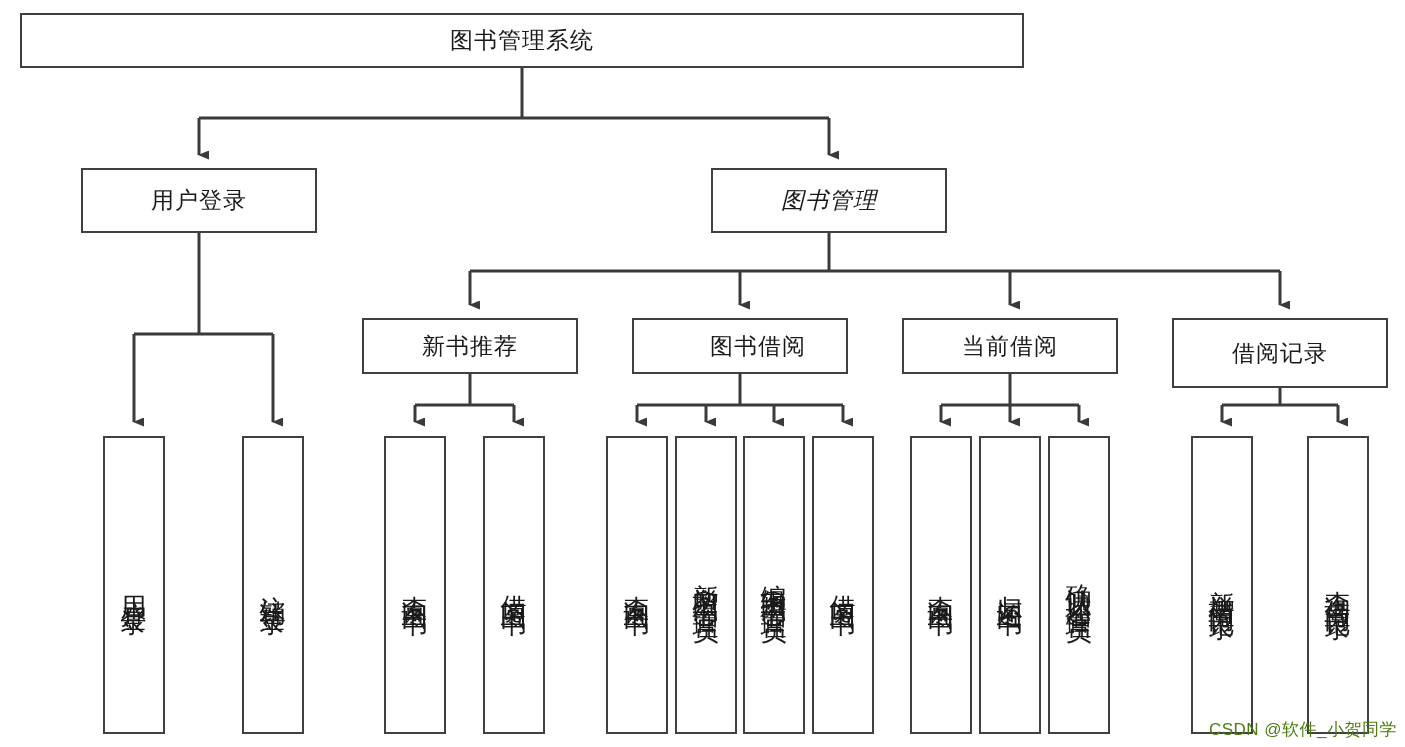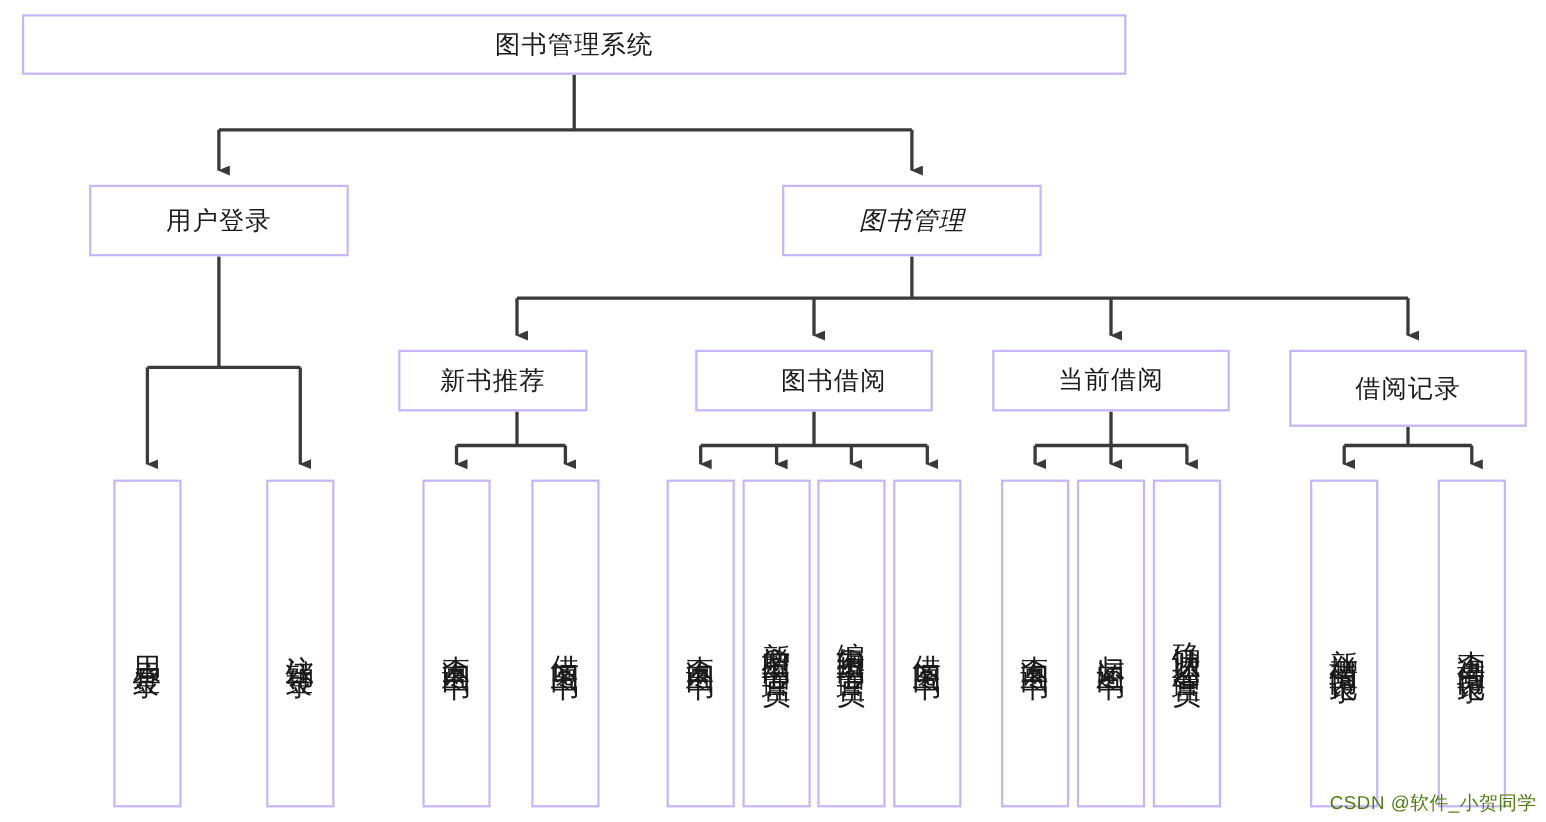--- a/index.html
+++ b/index.html
@@ -13,21 +13,21 @@
 
   svg.connectors {
     position:absolute; left:0; top:0;
     width:1405px; height:747px;
     pointer-events:none;
   }
 
   .node {
     position:absolute;
     background:#ffffff;
-    border:2px solid #c4b5fd;
+    border:2px solid #404040;
     display:flex;
     align-items:center;
     justify-content:center;
     color:#1a1a1a;
   }
   .node .lbl {
     display:block;
     text-align:center;
     line-height:1.22;
     white-space:nowrap;
@@ -116,27 +116,27 @@
     <span class="lbl">图书管理系统</span>
   </div>
 
   <div class="node h" style="left:81px; top:168px; width:236px; height:65px;">
     <span class="lbl">用户登录</span>
   </div>
   <div class="node h" style="left:711px; top:168px; width:236px; height:65px;font-style:italic;">
     <span class="lbl">图书管理</span>
   </div>
 
-  <div class="node h" style="left:362px; top:318px; width:172px; height:56px;">
+  <div class="node h" style="left:362px; top:318px; width:216px; height:56px;">
     <span class="lbl">新书推荐</span>
   </div>
   <div class="node h" style="left:632px; top:318px; width:216px; height:56px;padding-left:36px;">
     <span class="lbl">图书借阅</span>
   </div>
-  <div class="node h" style="left:902px; top:318px; width:216px; height:56px;font-family:Liberation Serif, serif;">
+  <div class="node h" style="left:902px; top:318px; width:216px; height:56px;">
     <span class="lbl">当前借阅</span>
   </div>
   <div class="node h" style="left:1172px; top:318px; width:216px; height:70px;">
     <span class="lbl">借阅记录</span>
   </div>
 
   <div class="node v" style="left:103px; top:436px; width:62px; height:298px;">
     <span class="lbl" style="font-size: 26px; letter-spacing: 5px;">用户登录</span>
   </div>
   <div class="node v" style="left:242px; top:436px; width:62px; height:298px;">

